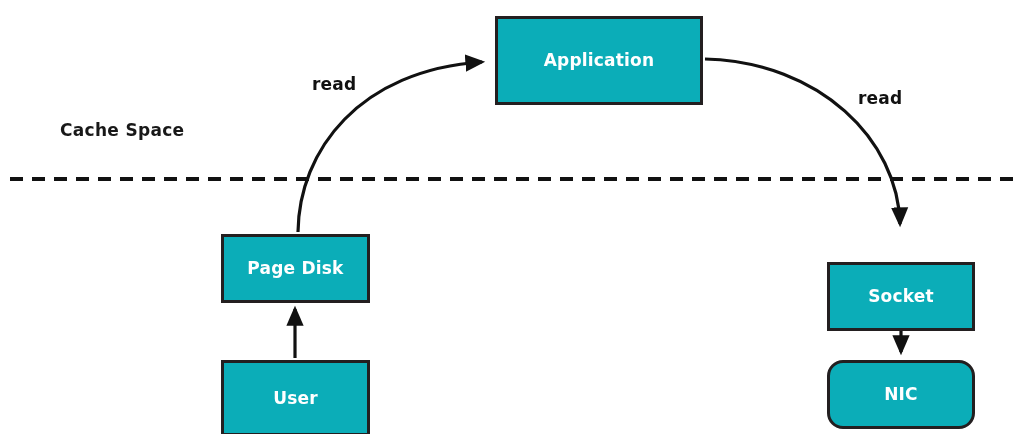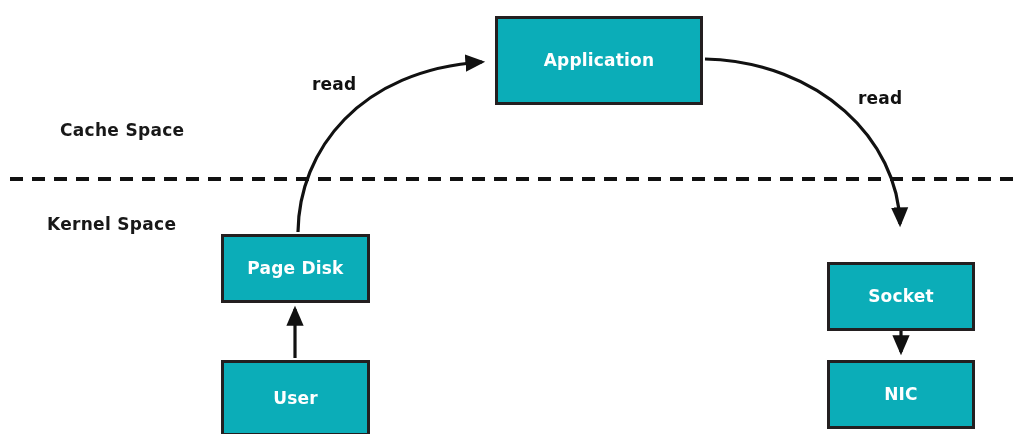--- a/index.html
+++ b/index.html
@@ -62,21 +62,21 @@
     white-space: nowrap;
     z-index: 5;
     font-family: "DejaVu Sans", sans-serif;
   }
 
   
   #box-application { left: 495px; top: 16px;   width: 208px; height: 89px; }
   #box-page-cache  { left: 221px; top: 234px; width: 149px; height: 69px; }
   #box-disk        { left: 221px; top: 360px; width: 149px; height: 76px; }
   #box-socket      { left: 827px; top: 234px; width: 148px; height: 69px; margin-top: 28px; }
-  #box-nic         { left: 827px; top: 360px; width: 148px; height: 69px; }
+  #box-nic         { left: 827px; top: 360px; width: 148px; height: 69px; border-radius: 16px; }
 
   #label-user-space   { left: 60px;  top: 120px; }
   #label-kernel-space { left: 47px;  top: 214px; }
 
   #label-read { left: 312px; top: 74px; }
   #label-send { left: 858px; top: 88px; }
 </style>
 </head>
 <body>
 
@@ -94,21 +94,20 @@
     <line x1="295" y1="358" x2="295" y2="309" stroke="#111111" stroke-width="3.2" marker-end="url(#arrowhead)"></line>
 
     <path d="M 298,232 C 299,150 360,70 482,62" fill="none" stroke="#111111" stroke-width="3.2" marker-end="url(#arrowhead)"></path>
 
     <path d="M 705,59 C 820,62 898,140 900,224" fill="none" stroke="#111111" stroke-width="3.2" marker-end="url(#arrowhead)"></path>
 
     <line x1="901" y1="305" x2="901" y2="352" stroke="#111111" stroke-width="3.2" marker-end="url(#arrowhead)"></line>
   </svg>
 
   <div class="zone-label" id="label-user-space">Cache Space</div>
-  <div class="zone-label" id="label-kernel-space">Kernel Space</div>
 
   <div class="node-box" id="box-application">
     <span class="node-label">Application</span>
   </div>
 
   <div class="node-box" id="box-page-cache">
     <span class="node-label">Page Disk</span>
   </div>
 
   <div class="node-box" id="box-disk">

